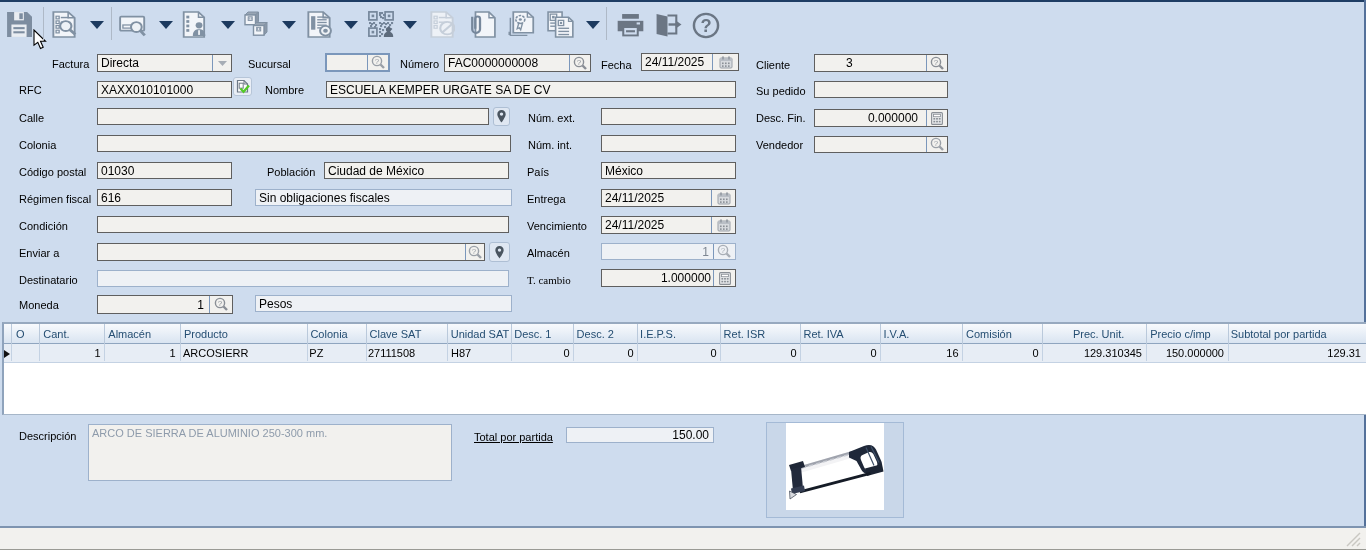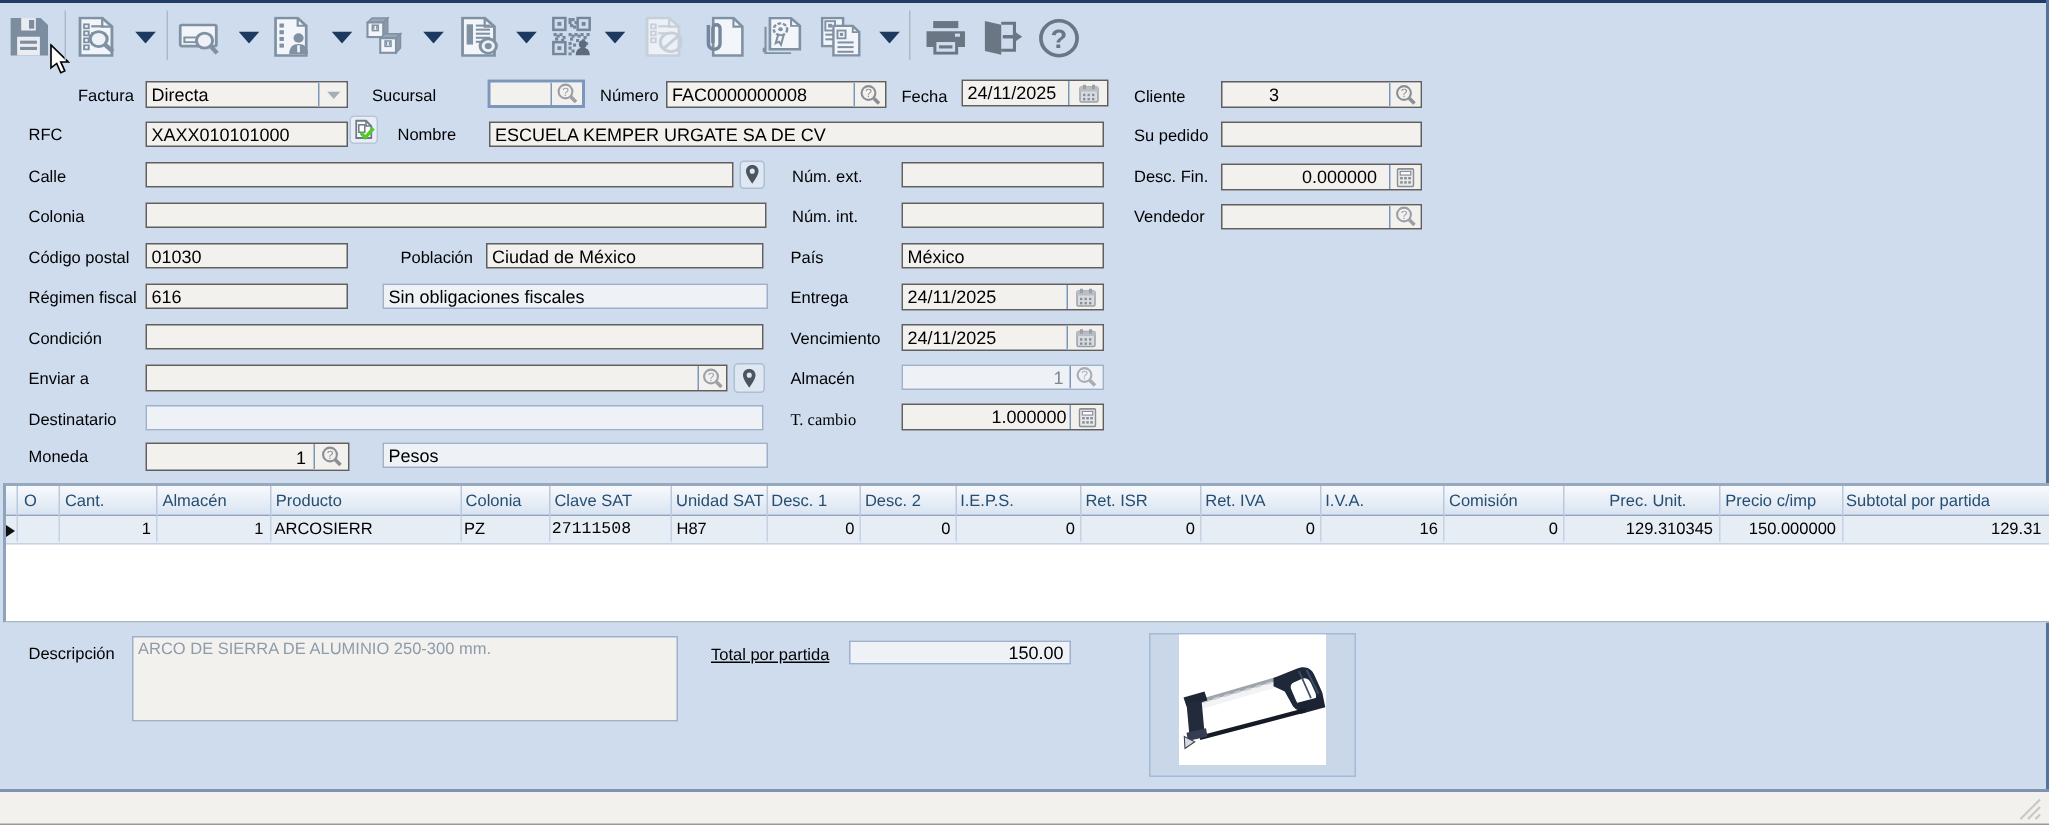--- a/index.html
+++ b/index.html
@@ -525,21 +525,21 @@
 <div class="hsep" style="left:716.0px;top:0;height:17px;background:#c4d2e3;"></div>
 <div class="hsep" style="left:796.0px;top:0;height:17px;background:#c4d2e3;"></div>
 <div class="hsep" style="left:876.0px;top:0;height:17px;background:#c4d2e3;"></div>
 <div class="hsep" style="left:958.0px;top:0;height:17px;background:#c4d2e3;"></div>
 <div class="hsep" style="left:1038.0px;top:0;height:17px;background:#c4d2e3;"></div>
 <div class="hsep" style="left:1141.5px;top:0;height:17px;background:#c4d2e3;"></div>
 <div class="hsep" style="left:1223.5px;top:0;height:17px;background:#c4d2e3;"></div>
 
 <div class="celltx" style="left:179.0px;top:3px;">ARCOSIERR</div>
 <div class="celltx" style="left:305.3px;top:3px;">PZ</div>
-<div class="celltx" style="left:363.9px;top:3px;font-family:Liberation Mono, monospace;">27111508</div>
+<div class="celltx" style="left:363.9px;top:3px;">27111508</div>
 <div class="celltx" style="left:447.0px;top:3px;">H87</div>
 <div class="celltx" style="right:1265.3px;top:3px;">1</div>
 <div class="celltx" style="right:1190.3px;top:3px;">1</div>
 <div class="celltx" style="right:796.4px;top:3px;">0</div>
 <div class="celltx" style="right:732.4px;top:3px;">0</div>
 <div class="celltx" style="right:649.4px;top:3px;">0</div>
 <div class="celltx" style="right:569.4px;top:3px;">0</div>
 <div class="celltx" style="right:489.4px;top:3px;">0</div>
 <div class="celltx" style="right:407.4px;top:3px;">16</div>
 <div class="celltx" style="right:327.4000000000001px;top:3px;">0</div>

